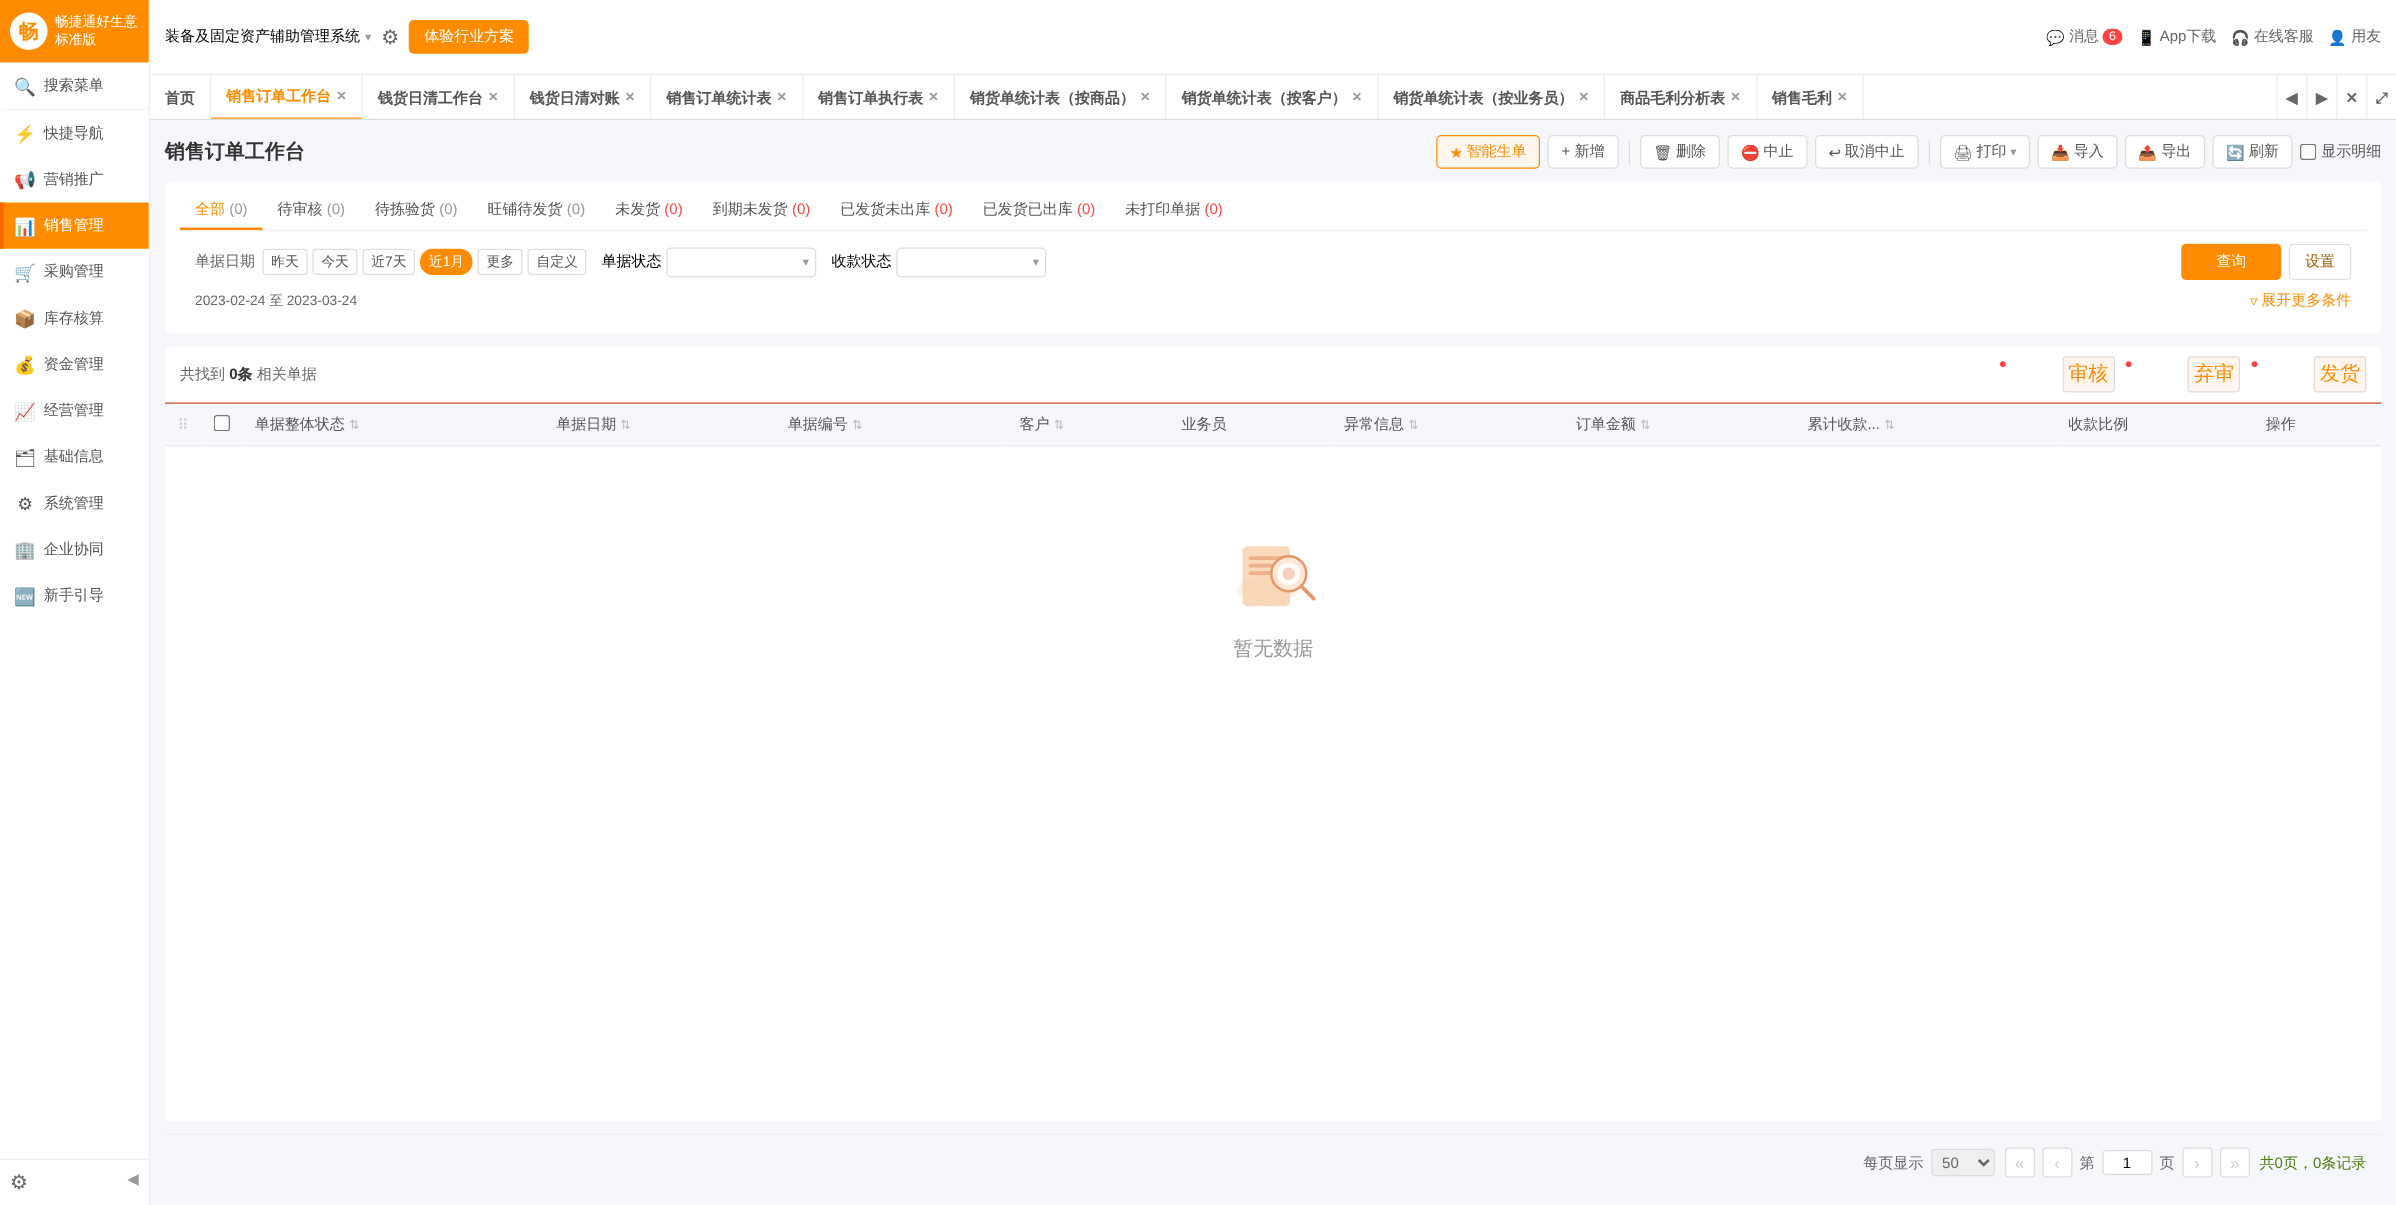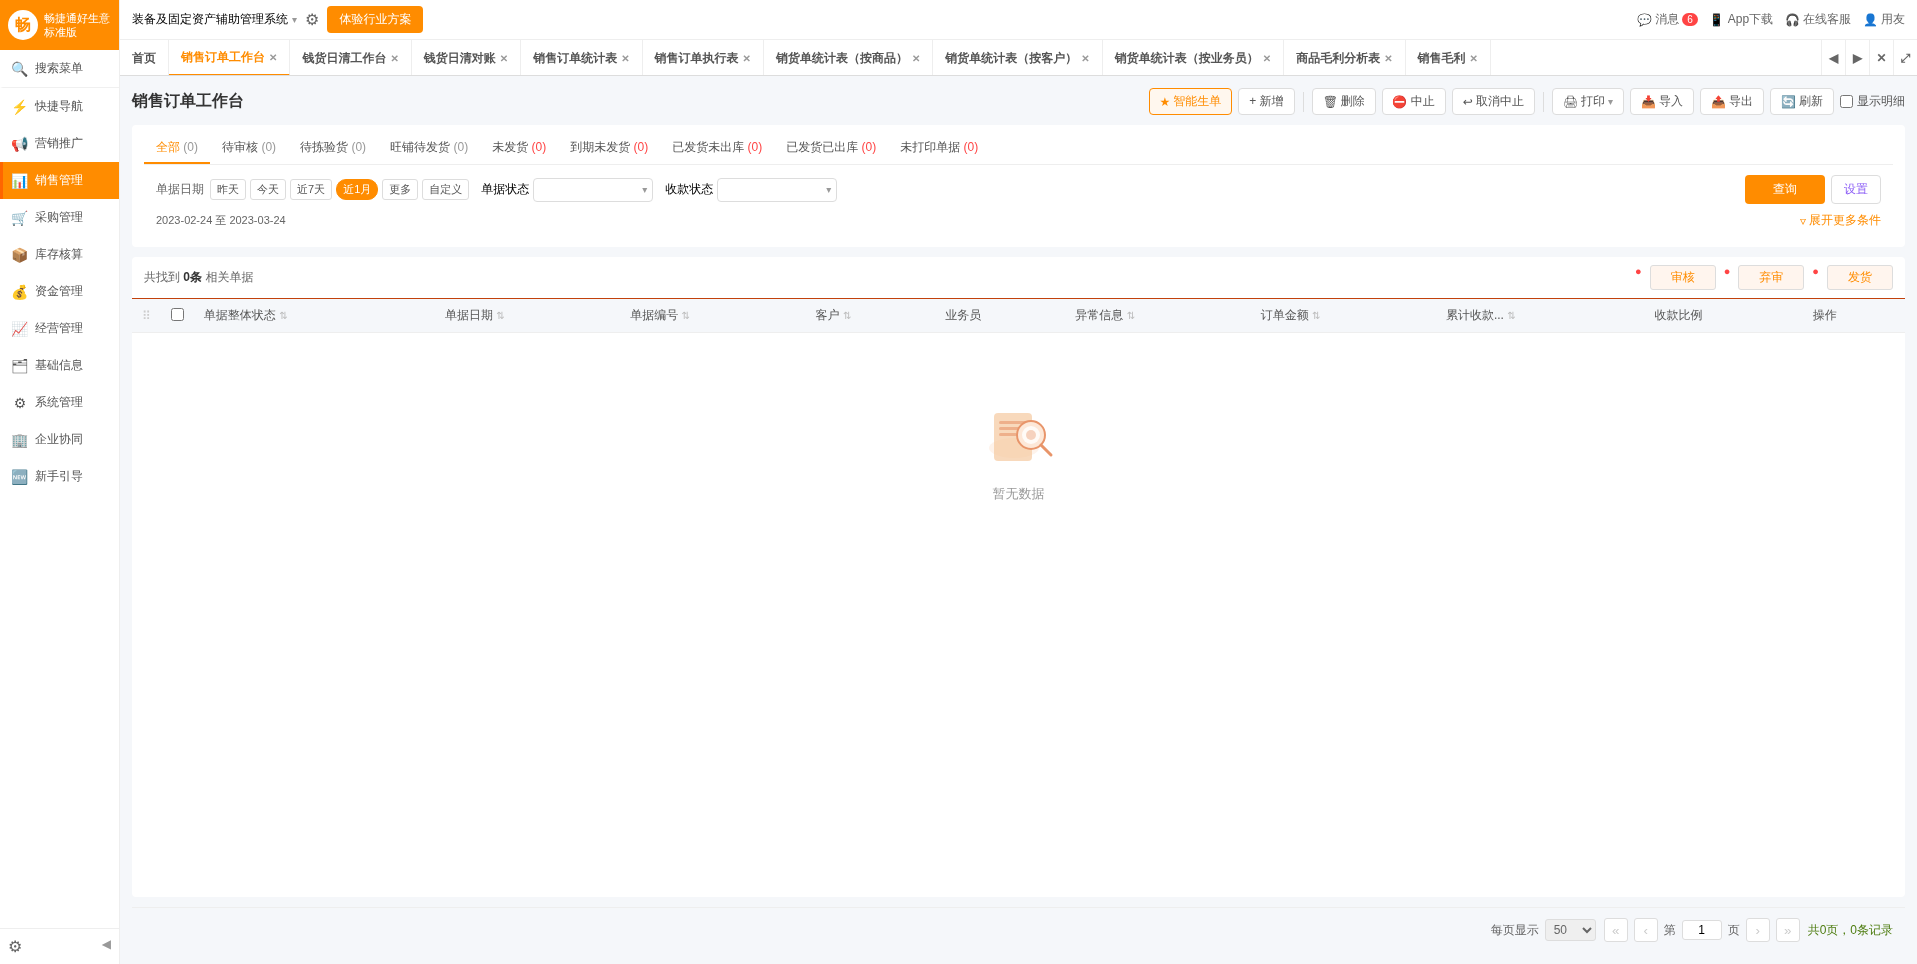--- a/index.html
+++ b/index.html
@@ -13,21 +13,21 @@
     .sidebar-search { padding: 8px; border-bottom: 1px solid #f0f0f0; display: flex; align-items: center; gap: 4px; cursor: pointer; color: #666; }
     .sidebar-nav-item { padding: 10px 8px; display: flex; align-items: center; gap: 6px; cursor: pointer; color: #555; font-size: 12px; border-left: 3px solid transparent; }
     .sidebar-nav-item.active { background: #ff8c00; color: #fff; border-left-color: #ff6600; }
     .sidebar-nav-item .nav-icon { font-size: 14px; width: 18px; text-align: center; }
     .sidebar-bottom { margin-top: auto; padding: 8px; display: flex; justify-content: space-between; border-top: 1px solid #eee; }
 
     
     .main { flex: 1; display: flex; flex-direction: column; overflow: hidden; }
 
     
-    .topbar { height: 40px; background: #fff; border-bottom: 1px solid #eee; display: flex; align-items: center; padding: 0 12px; gap: 8px; }
+    .topbar { height: 60px; background: #fff; border-bottom: 1px solid #eee; display: flex; align-items: center; padding: 0 12px; gap: 8px; }
     .topbar-system-name { display: flex; align-items: center; gap: 4px; cursor: pointer; }
     .topbar-btn { background: #ff8c00; color: #fff; border: none; padding: 5px 12px; border-radius: 4px; cursor: pointer; font-size: 12px; }
     .topbar-actions { display: flex; align-items: center; gap: 12px; color: #666; font-size: 12px; }
     .topbar-actions .action-item { display: flex; align-items: center; gap: 3px; cursor: pointer; }
     .badge { background: #ff4444; color: #fff; border-radius: 10px; padding: 1px 5px; font-size: 10px; }
     .gear-icon { cursor: pointer; color: #666; font-size: 16px; }
 
     
     .tabbar { height: 36px; background: #fff; border-bottom: 1px solid #ddd; display: flex; align-items: flex-start; overflow: hidden; font-weight: bold; }
     .tab-item { padding: 0 12px; height: 36px; display: flex; align-items: center; gap: 4px; cursor: pointer; color: #555; font-size: 12px; border-right: 1px solid #eee; white-space: nowrap; flex-shrink: 0; }
@@ -62,41 +62,41 @@
     .date-range { display: flex; align-items: center; gap: 4px; font-size: 12px; color: #333; }
     .date-btn { padding: 2px 6px; border: 1px solid #ddd; border-radius: 3px; cursor: pointer; color: #555; font-size: 11px; }
     .date-btn.active { background: #ff8c00; color: #fff; border-color: #ff8c00; border-radius: 10px; }
     .date-display { color: #666; font-size: 11px; }
     .select-field { display: flex; align-items: center; gap: 4px; }
     .select-input { border: 1px solid #ddd; border-radius: 4px; padding: 4px 24px 4px 8px; font-size: 12px; color: #333; background: #fff; cursor: pointer; min-width: 120px; position: relative; appearance: none; }
     .select-wrapper { position: relative; display: inline-flex; align-items: center; }
     .select-wrapper::after { content: '▾'; position: absolute; right: 6px; color: #999; pointer-events: none; font-size: 10px; }
     .expand-btn { display: flex; align-items: center; gap: 3px; color: #ff8c00; cursor: pointer; font-size: 12px; margin-left: auto; }
     .query-btn { background: #ff8c00; color: #fff; border: none; padding: 5px 28px; border-radius: 4px; cursor: pointer; font-size: 12px; }
-    .setting-btn { background: #fff; color: #8b5cf6; border: 1px solid #ddd; padding: 5px 12px; border-radius: 4px; cursor: pointer; font-size: 12px; }
+    .setting-btn { background: #fff; color: #a16207; border: 1px solid #ddd; padding: 5px 12px; border-radius: 4px; cursor: pointer; font-size: 12px; }
 
     
     .table-area { background: #fff; border-radius: 4px; flex: 1; display: flex; flex-direction: column; }
     .table-header { display: flex; align-items: center; justify-content: space-between; padding: 8px 12px; border-bottom: 1px solid #c2410c; }
     .table-summary { color: #666; font-size: 12px; }
     .table-summary .count { color: #333; font-weight: bold; }
     .table-actions { display: flex; gap: 8px; }
-    .table-action-btn { display: flex; align-items: center; gap: 3px; padding: 3px 20px; border: 1px solid #ddd; border-radius: 3px; cursor: pointer; font-size: 12px; color: #ff8c00; background: #fff5ee; }
+    .table-action-btn { display: flex; align-items: center; gap: 3px; padding: 3px 4px; border: 1px solid #ddd; border-radius: 3px; cursor: pointer; font-size: 16px; color: #ff8c00; background: #fff5ee; margin-left: 36px; }
     .table-wrapper { overflow: auto; flex: 1; }
     table { width: 100%; border-collapse: collapse; font-size: 12px; }
     thead tr { background: #f5f7fa; }
     th { padding: 8px 10px; text-align: left; color: #555; font-weight: normal; border-bottom: 1px solid #eee; white-space: nowrap; }
     th .sort-icon { color: #bbb; font-size: 10px; }
     .checkbox-col { width: 30px; }
     .drag-col { width: 20px; color: #ccc; }
 
     
     .empty-state { flex: 1; display: flex; flex-direction: column; align-items: center; justify-content: center; padding: 60px 0; }
     .empty-icon { width: 80px; height: 80px; position: relative; margin-bottom: 12px; }
-    .empty-text { color: #999; font-size: 13px; }
+    .empty-text { color: #999; font-size: 16px; }
 
     
     .pagination { padding: 10px 12px; display: flex; align-items: center; justify-content: space-between; border-top: 1px solid #eee; }
     .page-size { display: flex; align-items: center; gap: 6px; color: #666; font-size: 12px; }
     .page-size select { border: 1px solid #ddd; border-radius: 3px; padding: 2px 4px; font-size: 12px; }
     .page-nav { display: flex; align-items: center; gap: 6px; color: #666; font-size: 12px; }
     .page-nav-btn { width: 24px; height: 24px; display: flex; align-items: center; justify-content: center; border: 1px solid #ddd; border-radius: 3px; cursor: pointer; background: #fff; color: #555; }
     .page-nav-btn.disabled { color: #ccc; cursor: not-allowed; }
     .page-input { width: 40px; border: 1px solid #ddd; border-radius: 3px; padding: 2px 4px; text-align: center; font-size: 12px; }
     .page-total { color: #4d7c0f; }

